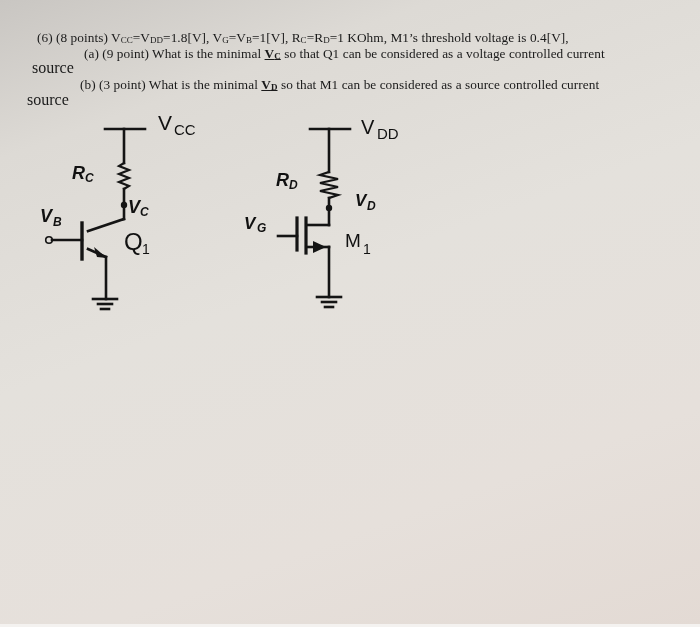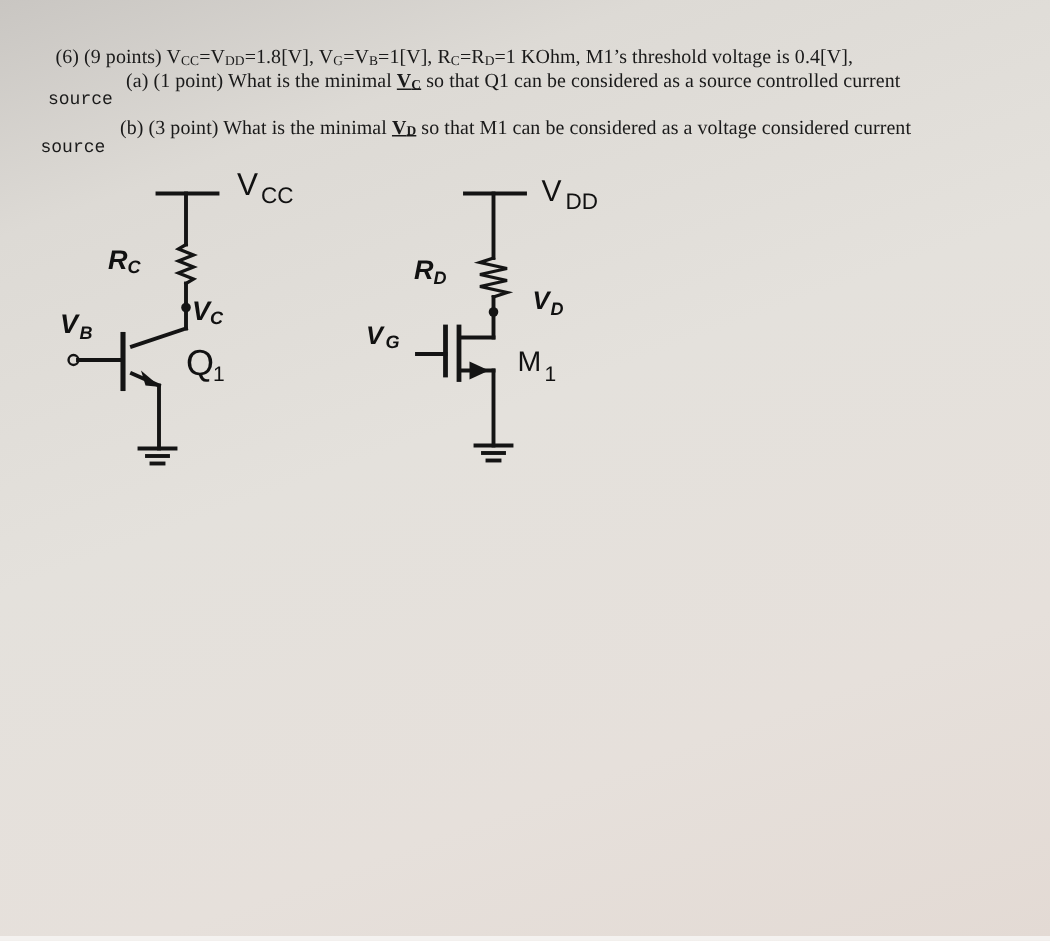--- a/index.html
+++ b/index.html
@@ -6,43 +6,43 @@
   body {
     width:700px; height:627px; position:relative; overflow:hidden;
     background: linear-gradient(160deg, #c9c6c2 0%, #dddad5 18%, #e4e1dc 45%, #e6e0db 75%, #e3dad4 100%);
     font-family: "Liberation Serif", serif;
     color:#1a1a1a;
   }
   .bottom-strip { position:absolute; left:0; bottom:0; width:700px; height:3px; background:#f4f2f0; }
   .line { position:absolute; white-space:nowrap; font-size:13.3px; letter-spacing:0.05px; }
   .sub { font-size:9px; vertical-align:-1px; }
   .bold { font-weight:bold;text-decoration:underline; }
-  .src { position:absolute; font-size:12px; font-family:Liberation Mono, monospace; }
+  .src { position:absolute; font-size:16px; font-family:Liberation Serif, serif; }
   svg { position:absolute; left:0; top:0; }
   .lbl { font-family:"Liberation Sans", sans-serif; fill:#111; }
   .lbl-it { font-family:"Liberation Sans", sans-serif; font-style:italic; font-weight:bold; fill:#111; }
 </style>
 </head>
 <body>
 
 <div class="bottom-strip"></div>
 
 <div class="line" style="left:37px; top:30px;">
   <span>(6)</span>
-  <span>(9 points)</span>
+  <span>(8 points)</span>
   <span><span>V</span><span class="sub">CC</span><span>=</span><span>V</span><span class="sub">DD</span><span>=1.8[V], </span></span><span><span>V</span><span class="sub">G</span><span>=</span><span>V</span><span class="sub">B</span><span>=1[V], </span></span><span><span>R</span><span class="sub">C</span><span>=</span><span>R</span><span class="sub">D</span><span>=1 KOhm, </span></span><span>M1’s threshold voltage is 0.4[V],</span>
 </div>
 
 <div class="line" style="left:84px; top:46px;">
-  <span>(a) (1 point) What is the minimal </span><span class="bold"><span>V</span><span class="sub">C</span></span><span> so that Q1 can be considered as a source controlled current</span>
+  <span>(a) (9 point) What is the minimal </span><span class="bold"><span>V</span><span class="sub">C</span></span><span> so that Q1 can be considered as a voltage controlled current</span>
 </div>
 <div class="src" style="left:32px; top:59px;">source</div>
 
 <div class="line" style="left:80px; top:77px;">
-  <span>(b) (3 point) What is the minimal </span><span class="bold"><span>V</span><span class="sub">D</span></span><span> so that M1 can be considered as a voltage considered current</span>
+  <span>(b) (3 point) What is the minimal </span><span class="bold"><span>V</span><span class="sub">D</span></span><span> so that M1 can be considered as a source controlled current</span>
 </div>
 <div class="src" style="left:27px; top:91px;">source</div>
 
 <svg width="700" height="627" viewBox="0 0 700 627">
   <g stroke="#141414" stroke-width="2.6" fill="none" stroke-linecap="square">
 
     <g>
 
       <line x1="105" y1="129" x2="145" y2="129"></line>
       <line x1="124" y1="129" x2="124" y2="163"></line>

